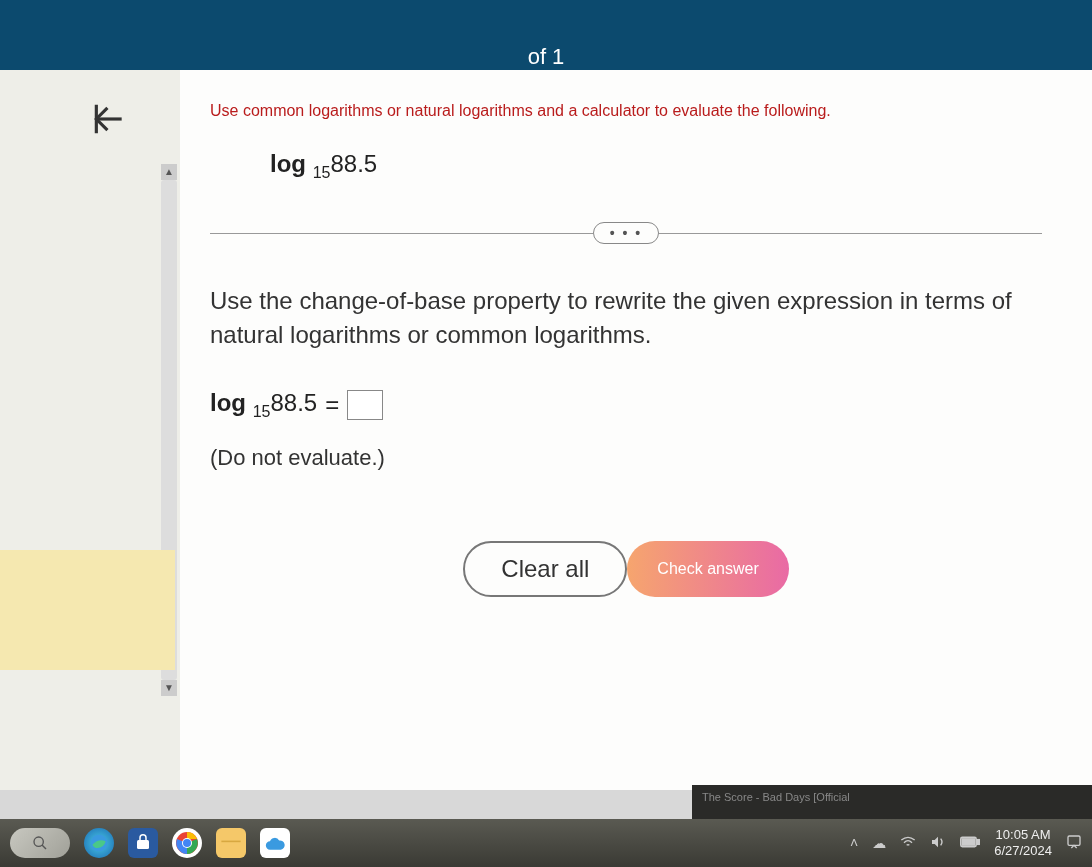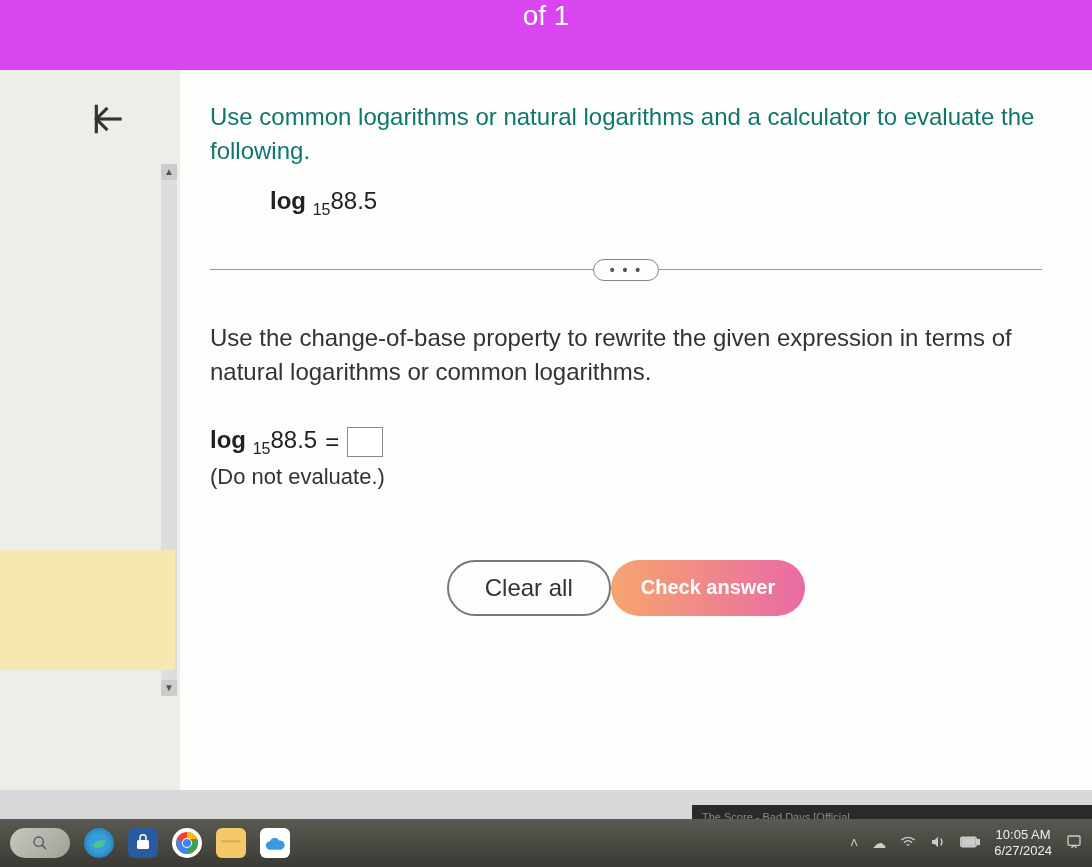--- a/index.html
+++ b/index.html
@@ -5,28 +5,28 @@
     * { margin: 0; padding: 0; box-sizing: border-box; }
     body {
       font-family: Arial, Helvetica, sans-serif;
       background: #d8d8d8;
       width: 1092px;
       height: 867px;
       overflow: hidden;
       position: relative;
     }
     .top-bar {
-      background: #d946ef;
+      background: #0c4a6e;
       height: 70px;
       width: 100%;
       color: #fff;
       display: flex;
-      align-items: flex-start;
+      align-items: flex-end;
       justify-content: center;
-      font-size: 28px;
+      font-size: 22px;
       position: relative;
     }
     .main-area {
       display: flex;
       height: 720px;
       background: #f5f5f0;
     }
     .left-col {
       width: 180px;
       position: relative;
@@ -73,24 +73,24 @@
       background: #f5e8b0;
     }
     .content-panel {
       flex: 1;
       background: #fdfdfc;
       padding: 30px 50px 20px 30px;
       position: relative;
       color: #333;
     }
     .question-text {
-      font-size: 24px;
-      color: #0f766e;
+      font-size: 16px;
+      color: #b91c1c;
       line-height: 1.4;
-      margin-bottom: 20px;
+      margin-bottom: 28px;
     }
     .math-expr {
       font-size: 24px;
       color: #222;
       margin-left: 60px;
       margin-bottom: 40px;
     }
     .math-expr .log-label { font-weight: bold; }
     .math-expr sub { font-size: 16px; vertical-align: sub; }
     .divider-row {
@@ -133,43 +133,43 @@
     .answer-box {
       width: 36px;
       height: 30px;
       border: 1px solid #888;
       background: #fff;
       display: inline-block;
     }
     .hint-text {
       font-size: 22px;
       color: #333;
-      margin-top: 6px;
+      margin-top: 24px;
     }
     .button-row {
       display: flex;
       justify-content: center;
       margin-top: 70px;
     }
     .btn-clear {
       border: 2px solid #777;
       border-radius: 30px;
       padding: 12px 36px;
       font-size: 24px;
       color: #333;
       background: #fdfdfc;
       cursor: pointer;
     }
     .btn-check {
       border: none;
       border-radius: 30px;
       padding: 2px 30px;
-      font-size: 20px;
+      font-size: 16px;
       color: #fff;
-      font-weight: bold;
+      font-weight: normal;
       background: linear-gradient(90deg, #f6a56e, #e96aa5);
       cursor: pointer;
     }
     .taskbar {
       position: absolute;
       bottom: 0;
       left: 0;
       right: 0;
       height: 48px;
       background: linear-gradient(#5a5a52, #3a3a34);
@@ -196,21 +196,21 @@
     .tb-chrome { background: #fff; border-radius: 50%; position:relative; overflow:hidden;}
     .tb-files { background: #f5c869; }
     .tb-cloud { background: #fff; color:#3a9ae0; border-radius: 6px;}
     .taskbar-right { margin-left: auto; display: flex; align-items:center; gap: 14px; }
     .tray-icon { font-size: 14px; color: #ccc; cursor: pointer;}
     .clock { text-align: center; line-height: 1.2; font-size: 13px; color: #eee;}
     .media-strip {
       position: absolute;
       bottom: 48px;
       right: 0;
-      height: 14px;
+      height: 34px;
       width: 400px;
       background: #2a2a28;
       color: #888;
       font-size: 11px;
       padding: 6px 10px;
       overflow: hidden;
       white-space: nowrap;
     }
   </style>
 </head>

